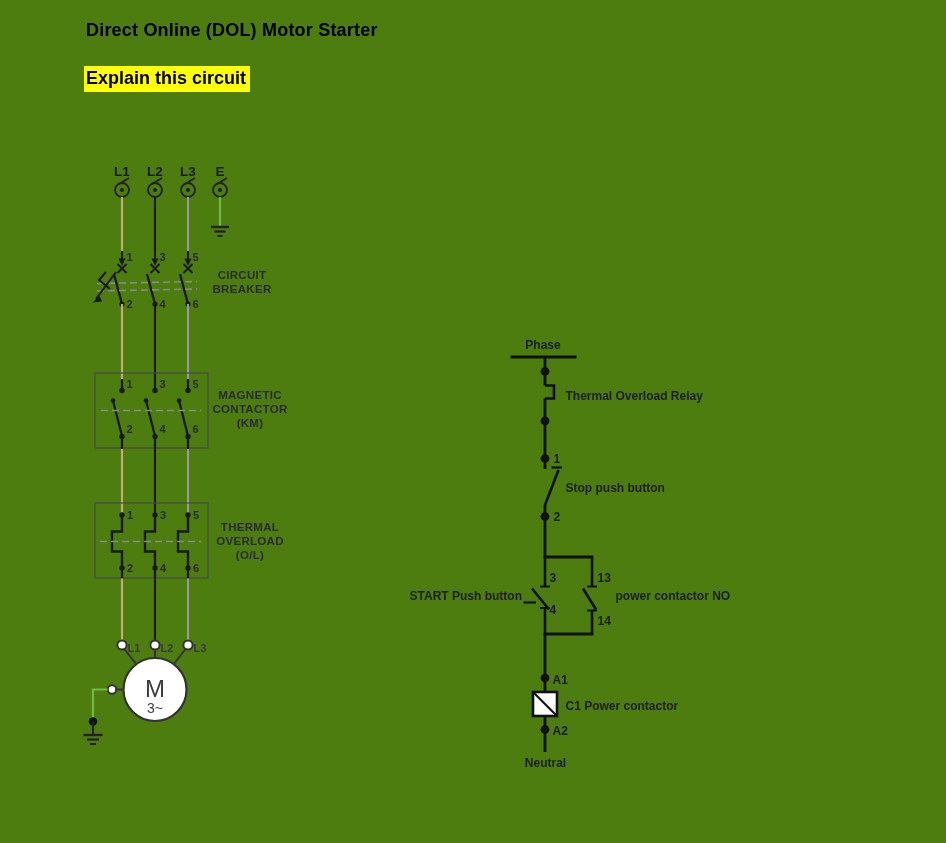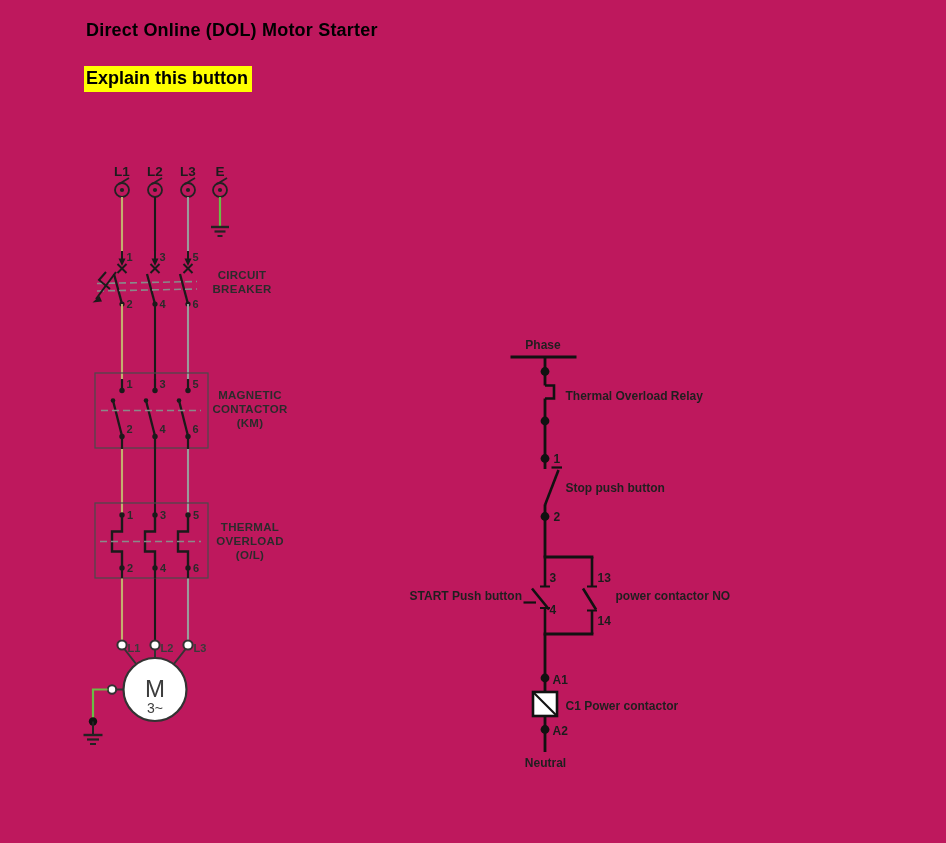--- a/index.html
+++ b/index.html
@@ -1,16 +1,16 @@
 <!DOCTYPE html>
 <html><head>
 <meta charset="utf-8">
 <style>
   html,body{margin:0;padding:0;background:#ffffff;}
-  .canvas{position:relative;width:946px;height:843px;background:#be185d;overflow:hidden;
+  .canvas{position:relative;width:946px;height:843px;background:#4d7c0f;overflow:hidden;
           font-family:"Liberation Sans",sans-serif;}
   .title{position:absolute;left:86px;top:20px;font-size:18px;font-weight:bold;color:#000;
          letter-spacing:.2px;white-space:nowrap;}
   .highlight{position:absolute;left:84px;top:66px;font-size:18px;font-weight:bold;color:#000;
          background:#ffff00;padding:2px 4px 3px 2px;white-space:nowrap;}
   svg.diagram{position:absolute;left:0;top:0;}
   svg text{font-family:"Liberation Sans",sans-serif;font-weight:bold;fill:#2b2b2b;}
   .num{font-size:11px;}
   .lbl{font-size:11.5px;letter-spacing:.3px;}
   .term{font-size:13.5px;fill:#1c1c1c;}
@@ -23,21 +23,21 @@
   .end{text-anchor:end;}
   .dash{stroke:#8a8a8a;stroke-width:1.6;stroke-dasharray:7 4;fill:none;}
   .box{fill:none;stroke:#4a4a4a;stroke-width:1.2;}
 </style>
 </head>
 <body>
 
 <div class="canvas">
 
   <div class="title">Direct Online (DOL) Motor Starter</div>
-  <div class="highlight">Explain this button</div>
+  <div class="highlight">Explain this circuit</div>
 
   <svg class="diagram" width="946" height="843" viewBox="0 0 946 843">
 
     <g>
 
       <g>
         <text class="term mid" x="122" y="176">L1</text>
         <text class="term mid" x="155" y="176">L2</text>
         <text class="term mid" x="188" y="176">L3</text>
         <text class="term mid" x="220" y="176">E</text>

